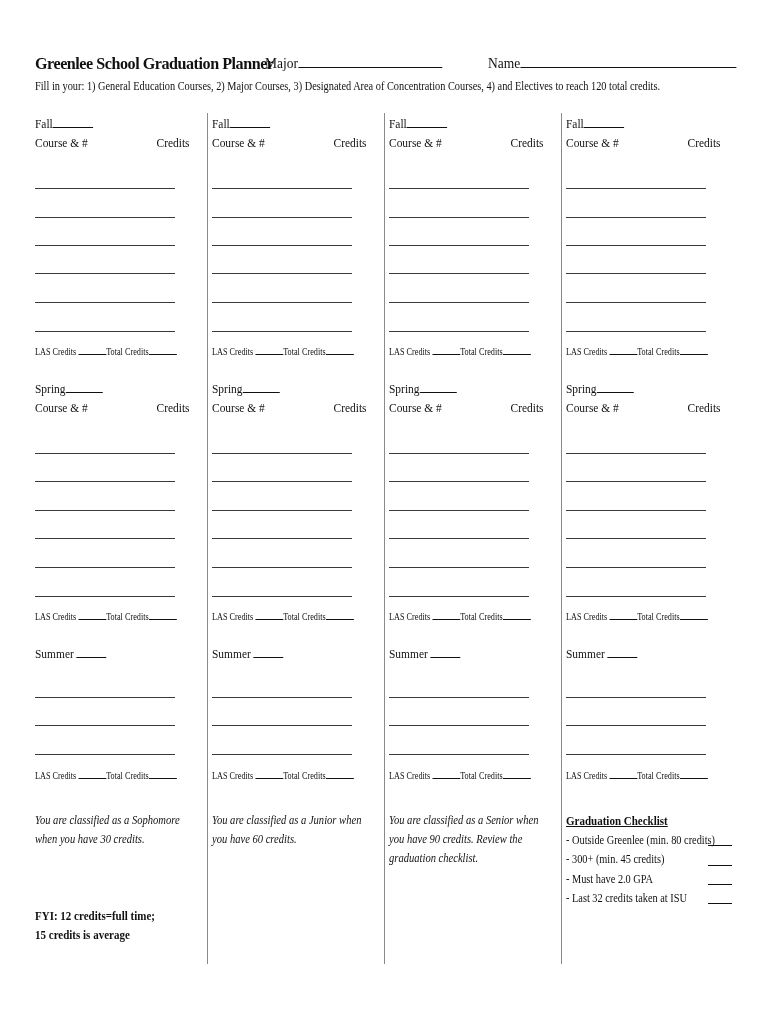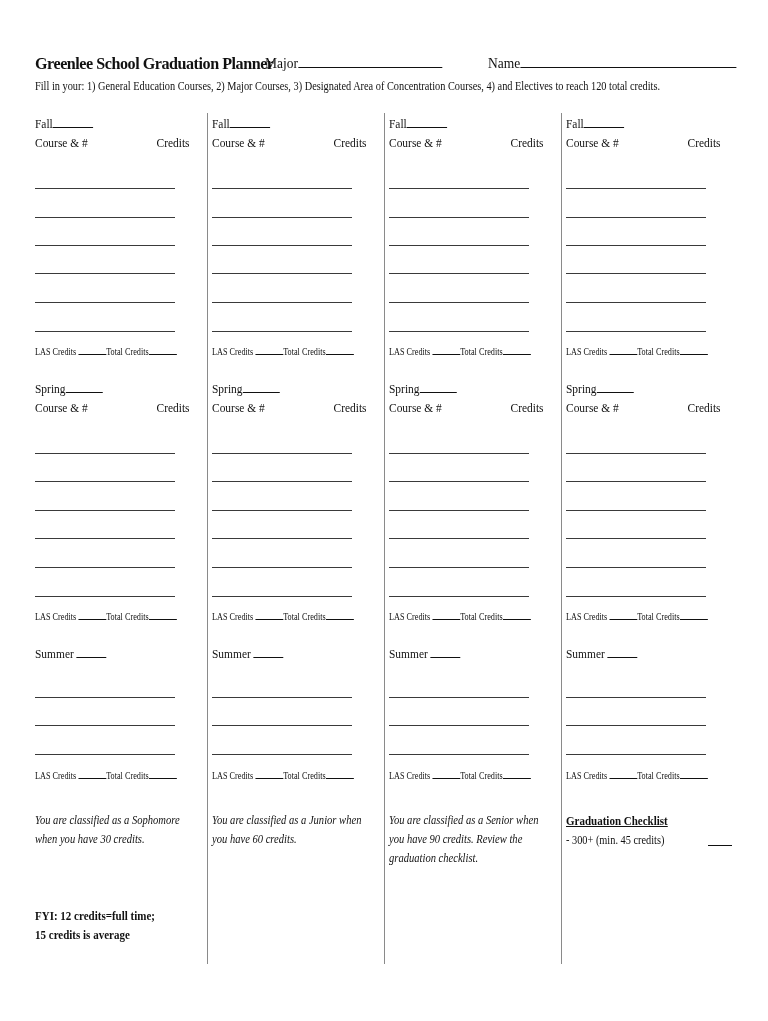--- a/index.html
+++ b/index.html
@@ -184,16 +184,28 @@
   <div class="term" style="top:646px;"><span>Summer</span> <span class="blank" style="width:34px;"></span></div>
   <div class="line" style="top:697px;"></div>
   <div class="line" style="top:725px;"></div>
   <div class="line" style="top:754px;"></div>
   <div class="las" style="top:769px;"><span>LAS Credits</span> <span class="blank" style="width:34px;"></span><span>Total Credits</span><span class="blank" style="width:34px;"></span></div>
 </div>
 
 <div class="checklist">
   <div class="ch-title">Graduation Checklist</div>
   <div class="ck-row">
+      <span class="txt">- Outside Greenlee (min. 80 credits)</span>
+      <span class="blank"></span>
+    </div>
+  <div class="ck-row">
       <span class="txt">- 300+ (min. 45 credits)</span>
       <span class="blank"></span>
     </div>
+  <div class="ck-row">
+      <span class="txt">- Must have 2.0 GPA</span>
+      <span class="blank"></span>
+    </div>
+  <div class="ck-row">
+      <span class="txt">- Last 32 credits taken at ISU</span>
+      <span class="blank"></span>
+    </div>
 </div>
 
 </body></html>

